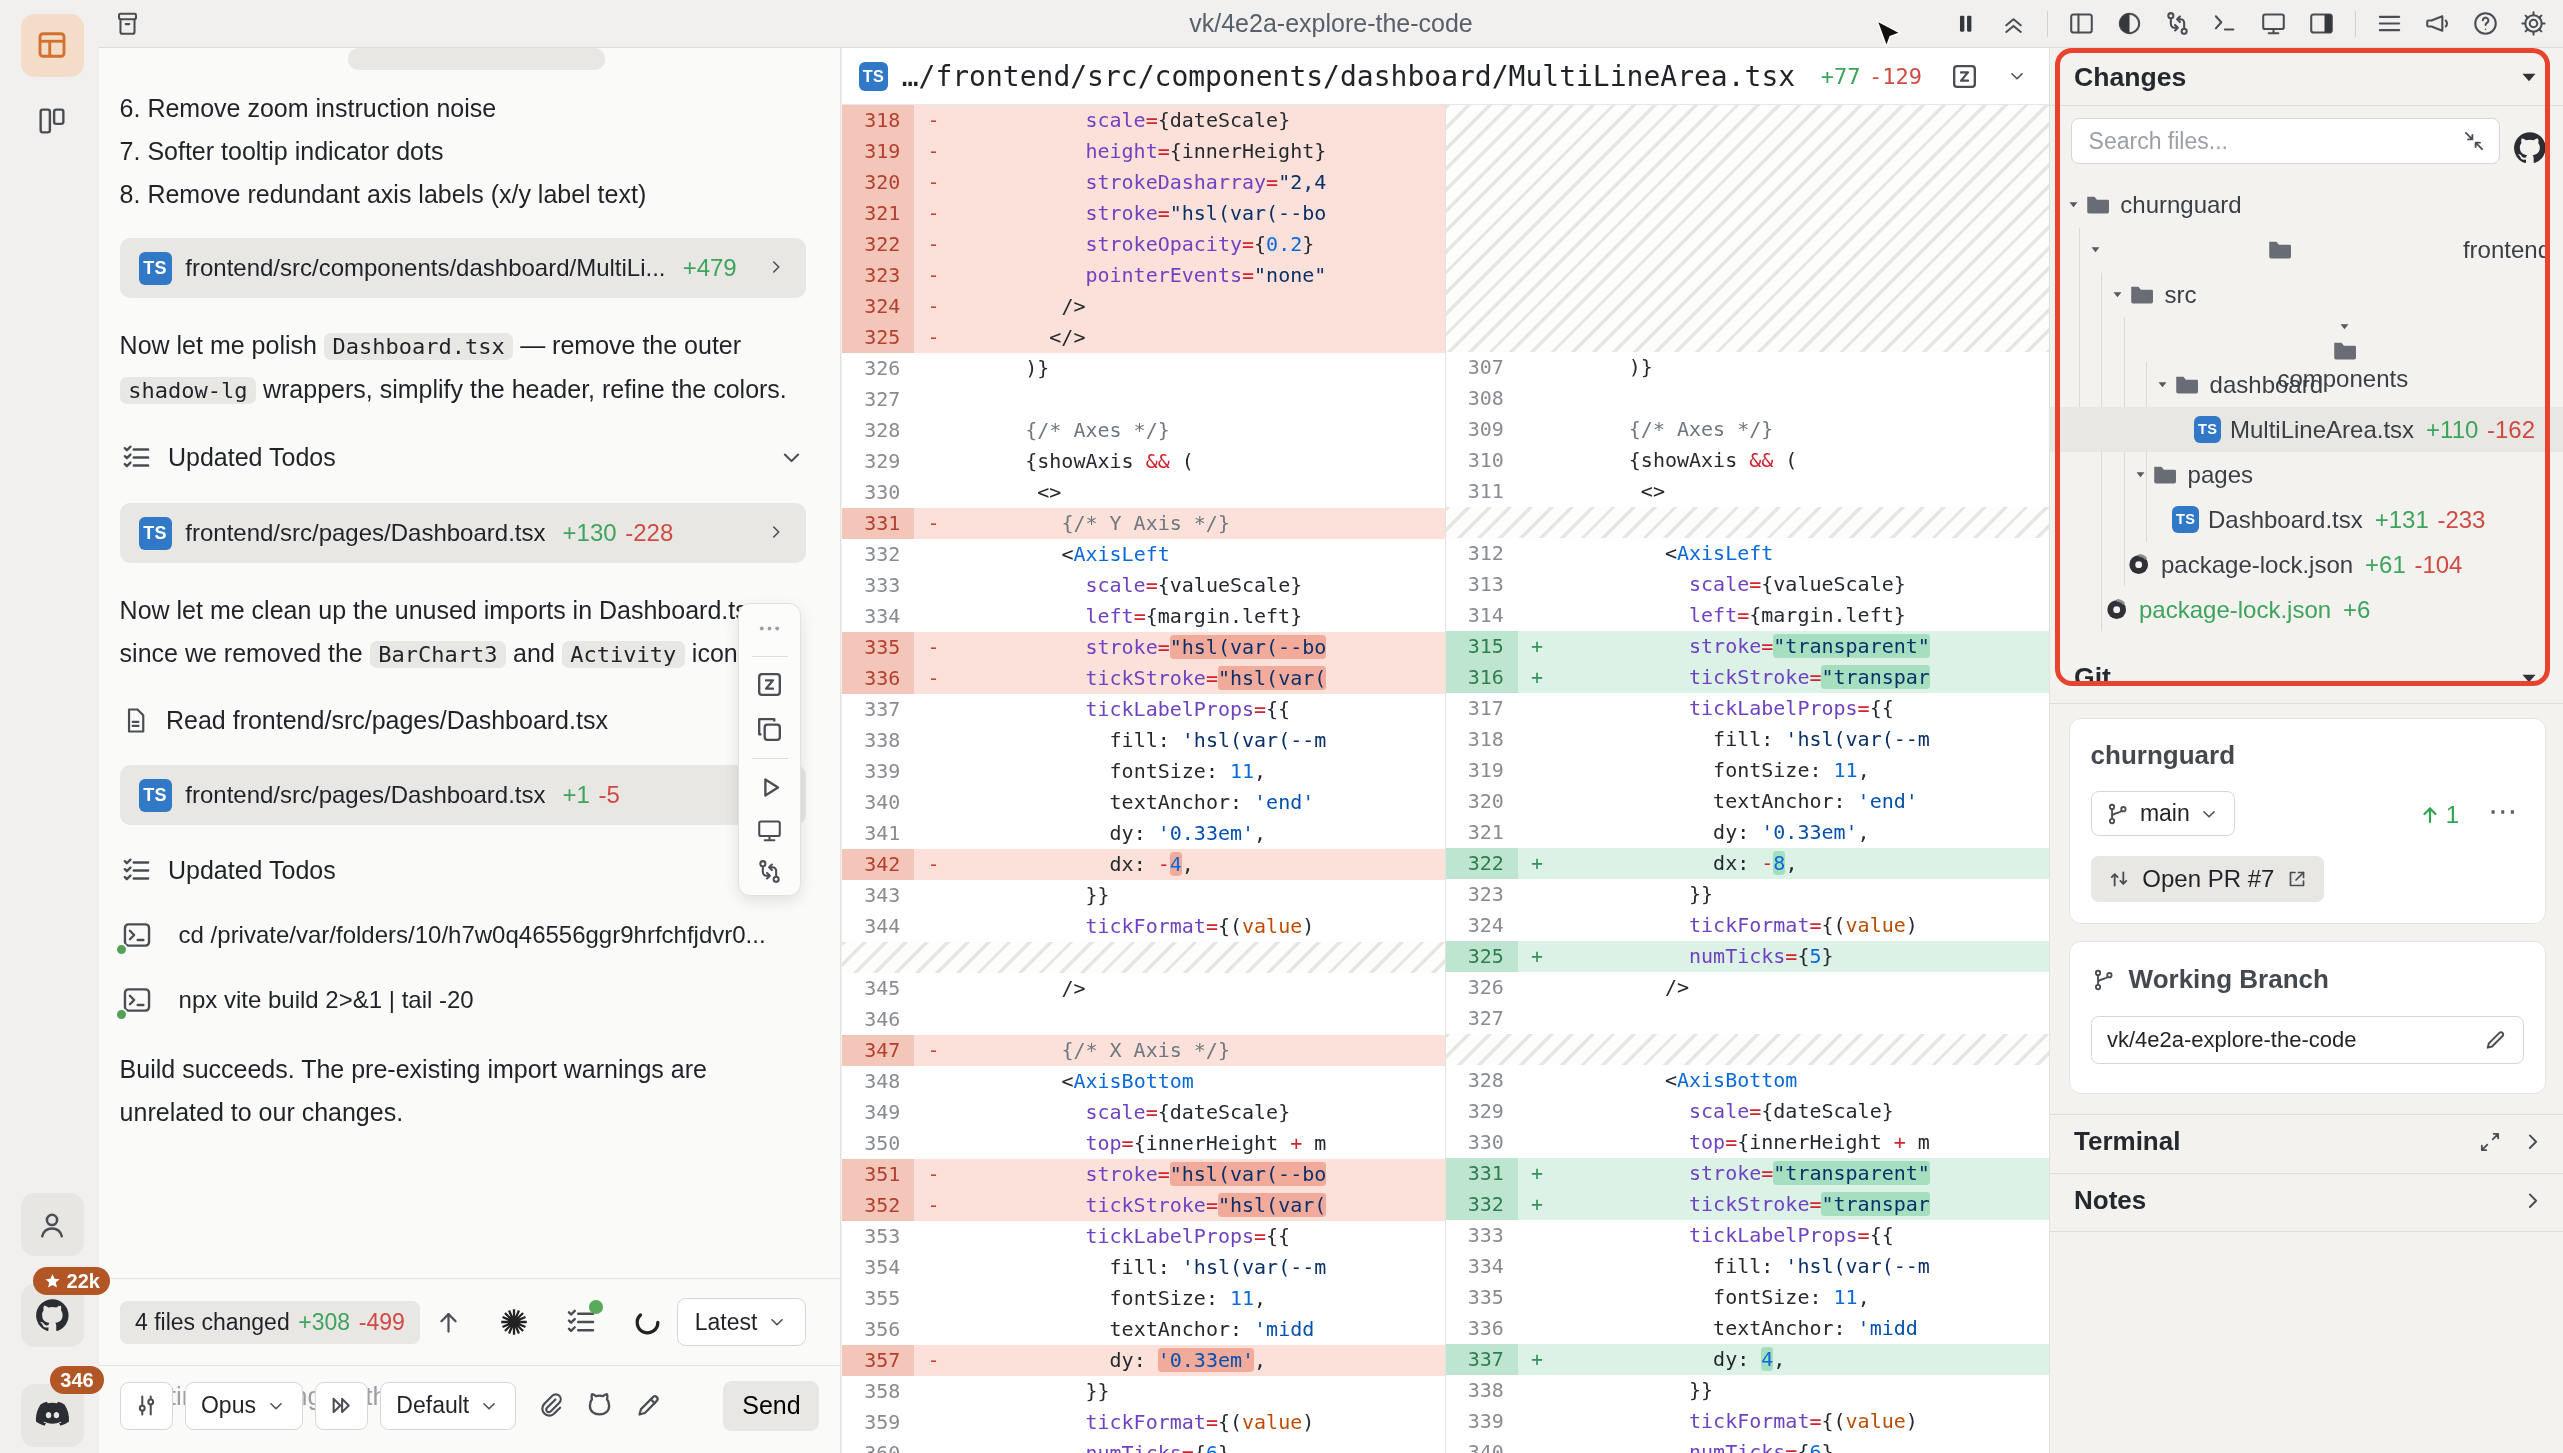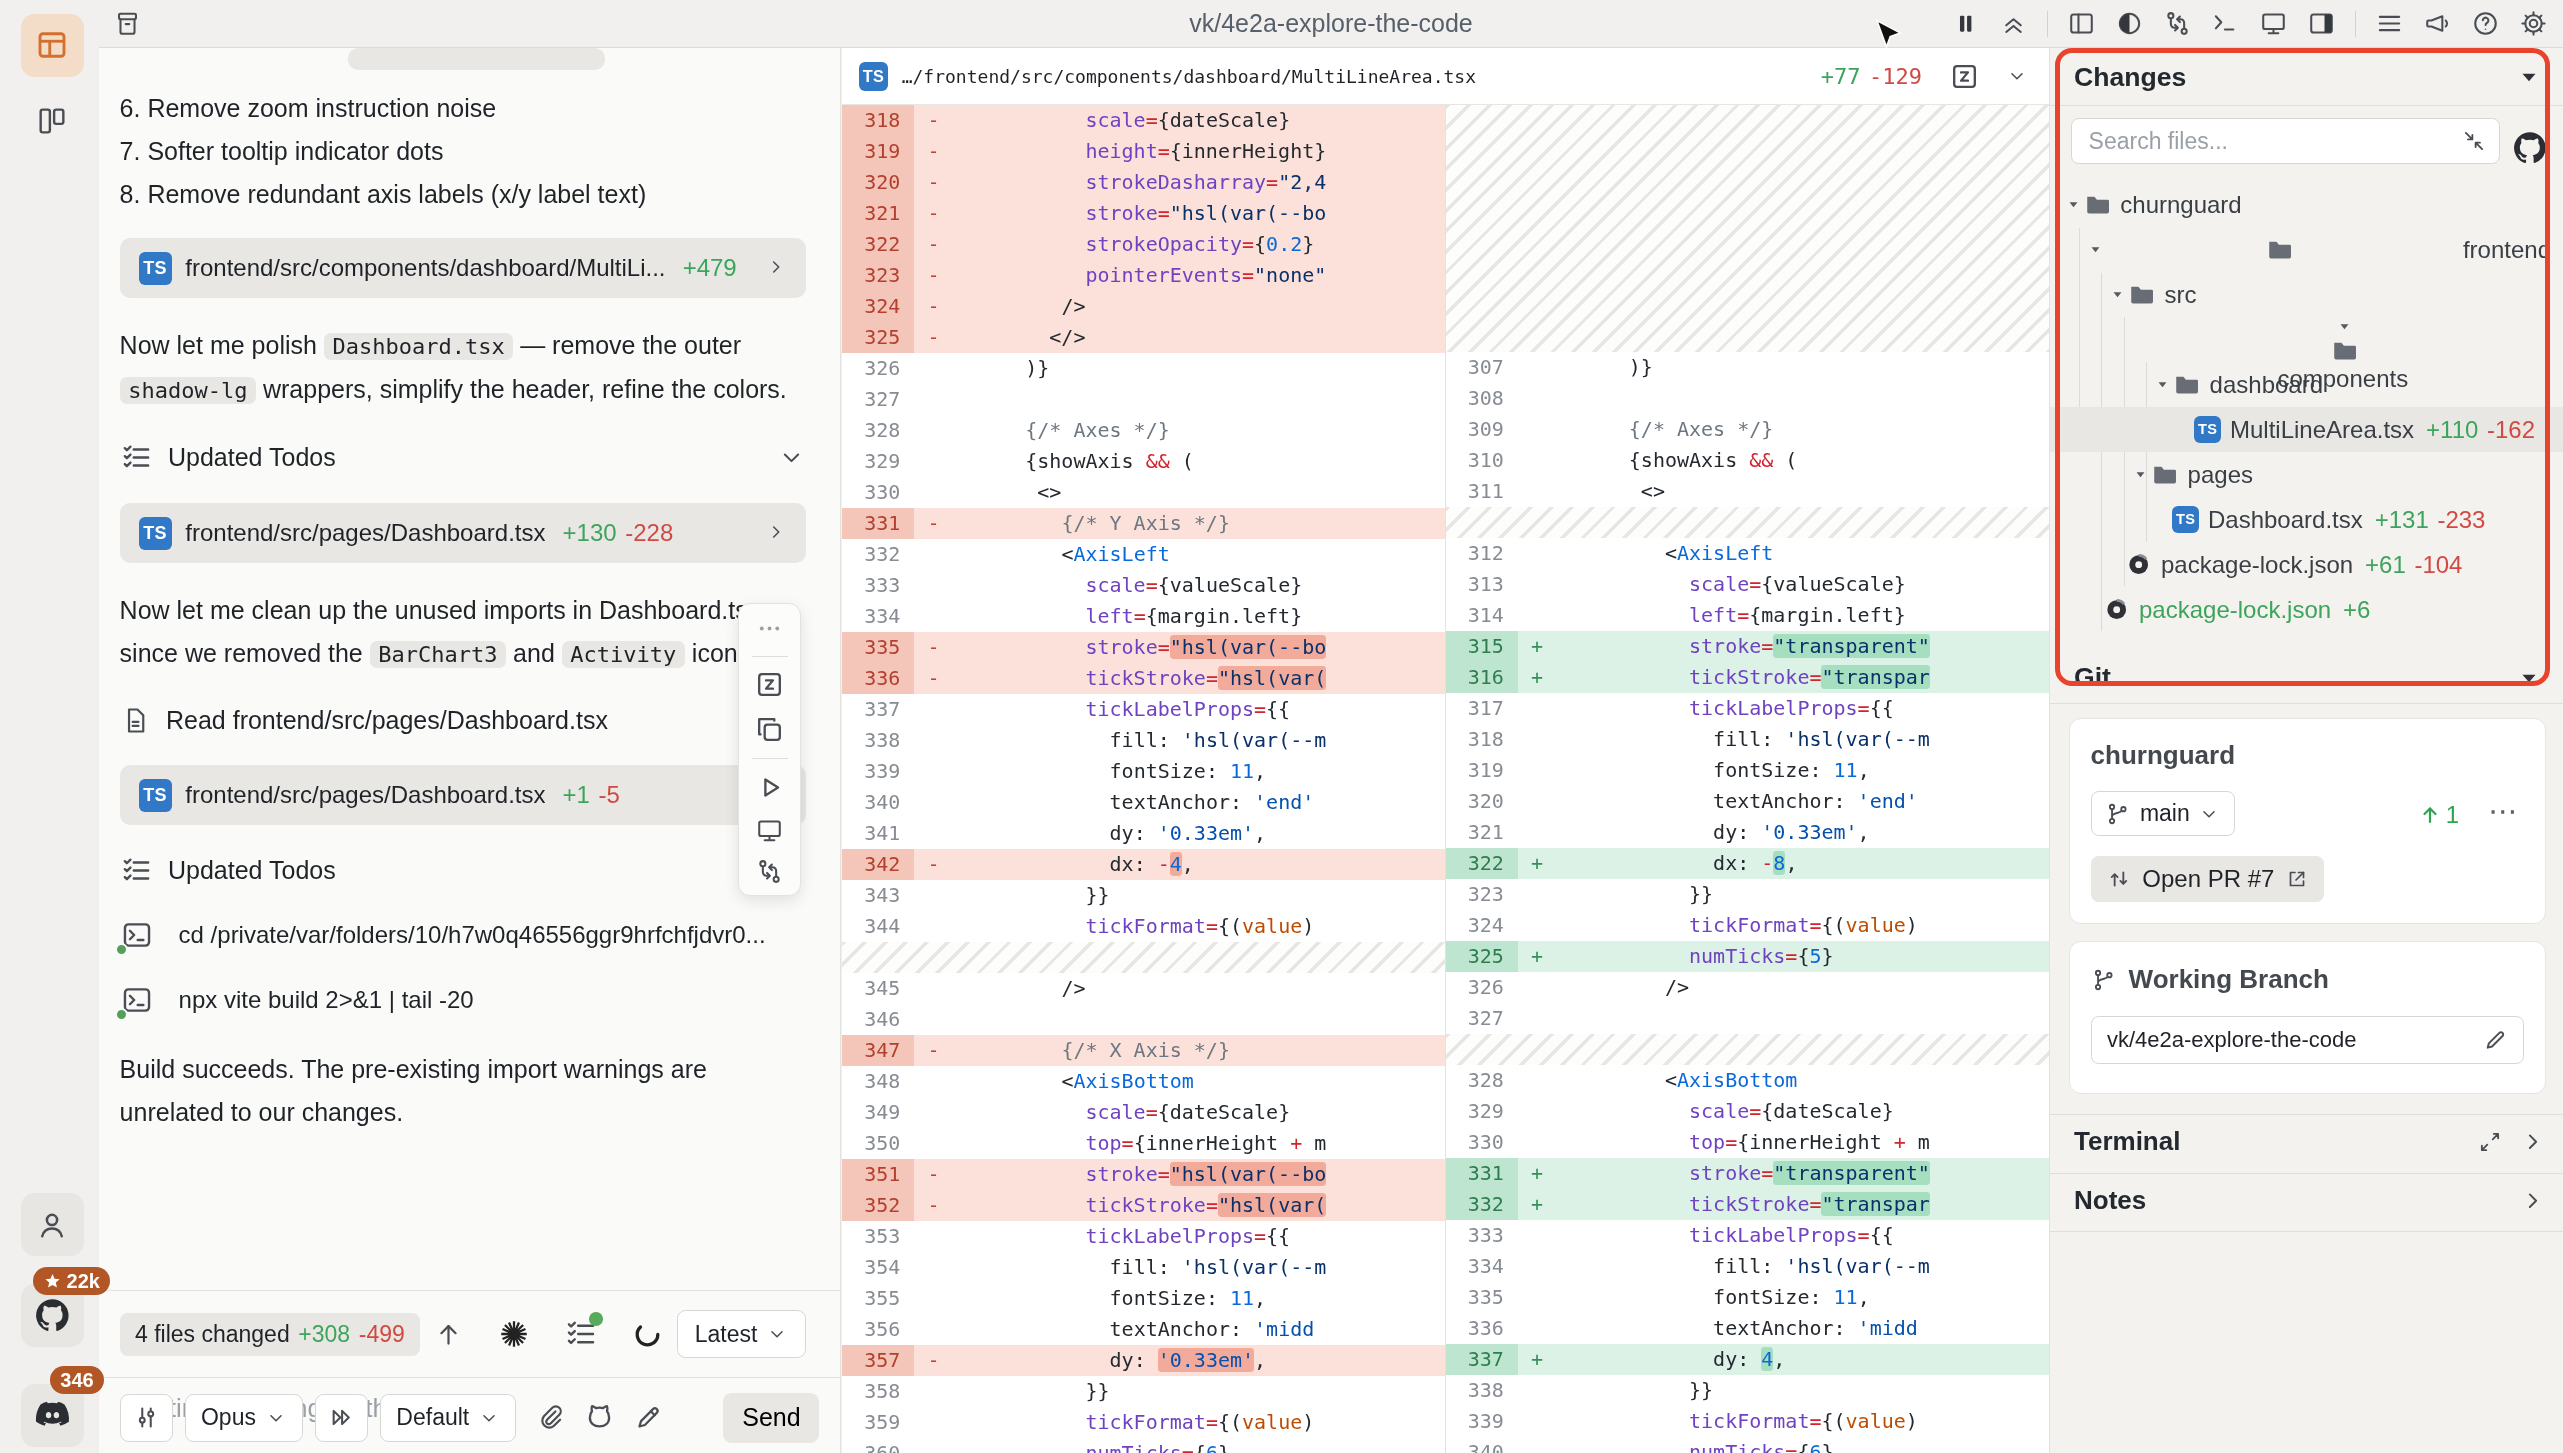--- a/index.html
+++ b/index.html
@@ -44,21 +44,21 @@
   .codechip { font-family:"DejaVu Sans Mono",monospace; font-size:22px; background:#e9e7e4;
     border-radius:6.9px; padding:0.9px 8.6px; }
   .rowline { display:flex; align-items:center; gap:15.4px; margin:29px 0; font-size:25px; }
   .rowline .spacer { flex:1; }
   .termrow { display:flex; align-items:center; gap:25px; margin:31px 0; font-size:24px; }
   .termicon { position:relative; }
   .termicon .dot { position:absolute; left:-4.3px; bottom:-4.3px; width:13px; height:13px; border-radius:50%;
     background:#53a158; border:2.6px solid #fafaf8; }
 
   
-  #chat-bottom { position:absolute; left:0; right:0; bottom:0; height:163px; border-top:0.9px solid #e5e3e0; }
+  #chat-bottom { position:absolute; left:0; right:0; bottom:12px; height:163px; border-top:0.9px solid #e5e3e0; }
   #statusrow { display:flex; align-items:center; height:86px; padding:0 34px 0 20.6px; }
   .status-chip { display:inline-flex; align-items:center; gap:8.6px; height:43px; background:#e9e7e4;
     border-radius:7.7px; padding:0 15.4px; font-size:23px; }
   #status-icons { display:flex; align-items:center; gap:33px; margin:0 auto; }
   .btn { display:inline-flex; align-items:center; gap:8.6px; background:#fff; border:0.9px solid #d8d6d3;
     border-radius:8.6px; font-size:23px; color:#1f2328; justify-content:center; }
   #latest-btn { height:48px; padding:0 17px; }
   #composer-input { display:block; padding:15.4px 22px 5.1px; font-size:26px; color:#9aa0a6;
     border-top:0.9px solid #e5e3e0; }
   #composer-row { position:absolute; left:0; right:0; bottom:10.3px; display:flex; align-items:center;
@@ -74,21 +74,21 @@
   
   #floattb { position:absolute; left:639px; top:555px; width:63px; background:#fcfcfb;
     border:0.9px solid #e3e2df; border-radius:12px; box-shadow:0 5.1px 15.4px rgba(0,0,0,.10);
     display:flex; flex-direction:column; align-items:center; padding:8.6px 0; gap:12px; z-index:9; }
   #floattb .tbdiv { width:36px; height:0.9px; background:#e0dedb; }
 
   
   #diff { position:absolute; left:842px; top:48px; width:1207px; bottom:0; background:#fff; }
   #diff-hdr { height:57px; display:flex; align-items:center; gap:13.7px; padding:0 20.6px 0 17px;
     border-bottom:0.9px solid #e8e6e3; }
-  #diff-hdr .path { font-size:18px; }
+  #diff-hdr .path { font-size:28px; }
   #diff-hdr .stats { margin-left:auto; font-size:22px; display:flex; gap:8.6px; font-family:"DejaVu Sans Mono",monospace; }
   #diff-body { position:absolute; top:57px; left:0; right:0; bottom:0; display:flex; overflow:hidden; }
   .dcol { width:683px; overflow:hidden; }
   .dcol.left { border-right:1.7px solid #e3e2df; }
   .drow { display:flex; height:31px; line-height:31px; font-family:"DejaVu Sans Mono",monospace; font-size:20px; }
   .dnum { width:72px; text-align:right; padding-right:13.7px; color:#878c92; flex:0 0 auto; }
   .dmark { width:39px; text-align:center; flex:0 0 auto; }
   .dcode { flex:1; white-space:pre; overflow:hidden; color:#24292f; }
   .drow.d { background:#fbe1d9; } .drow.d .dnum { background:#f4c6ba; color:#b3402e; } .drow.d .dmark { color:#c0452f; }
   .drow.a { background:#dcf2e6; } .drow.a .dnum { background:#bde5cf; color:#2f7d4f;text-align:right; } .drow.a .dmark { color:#349159; }

